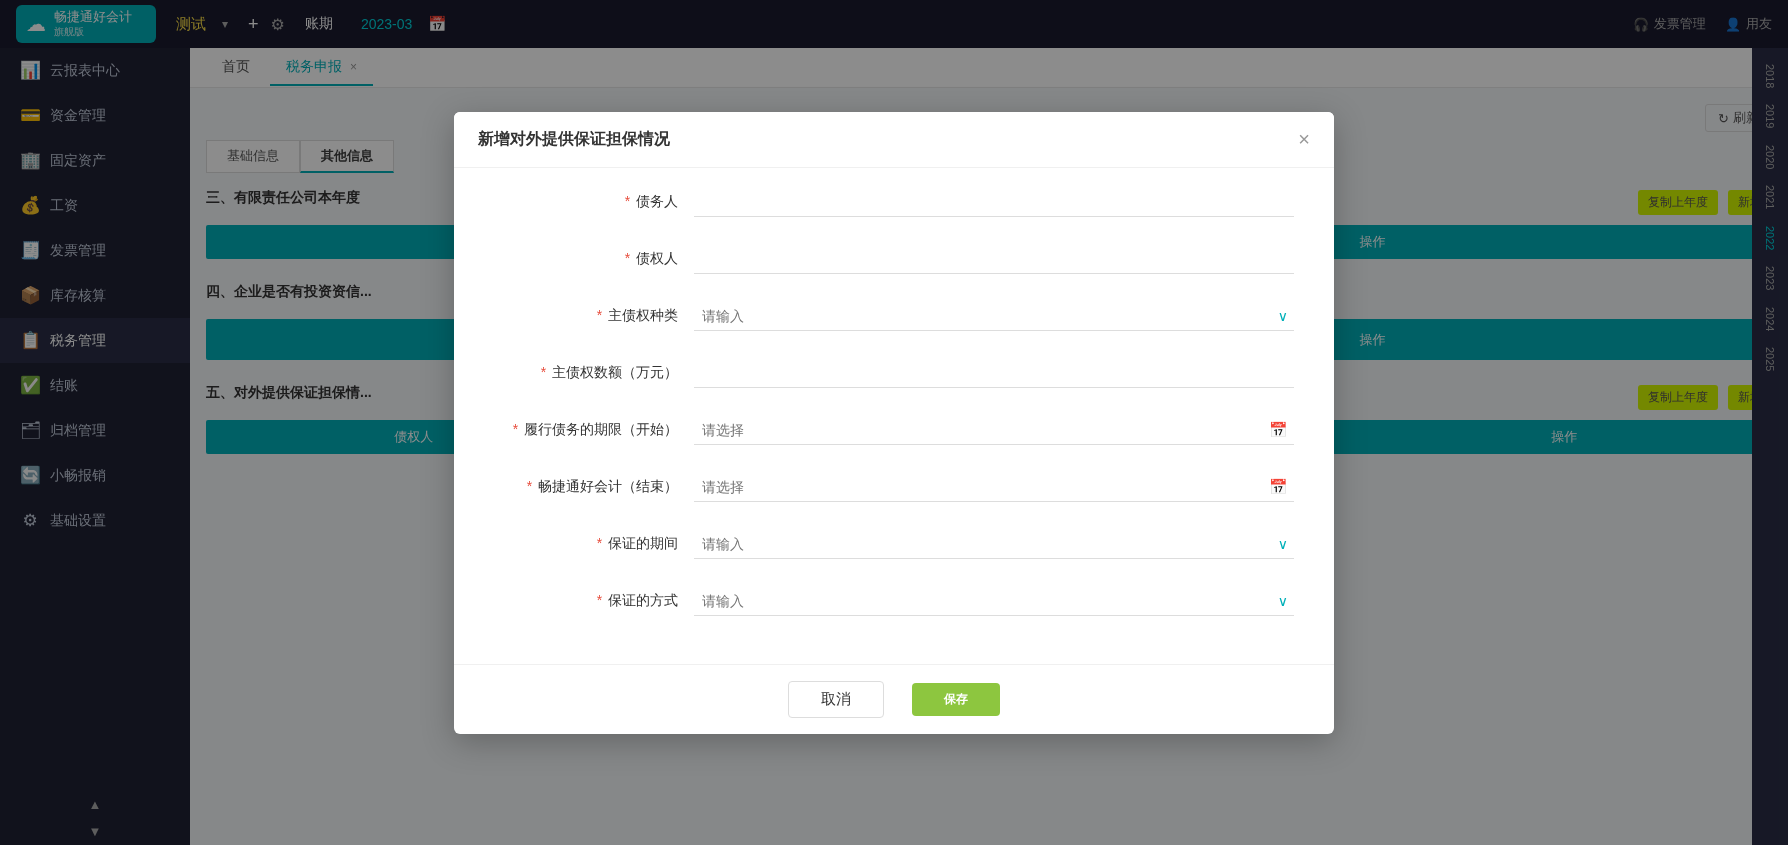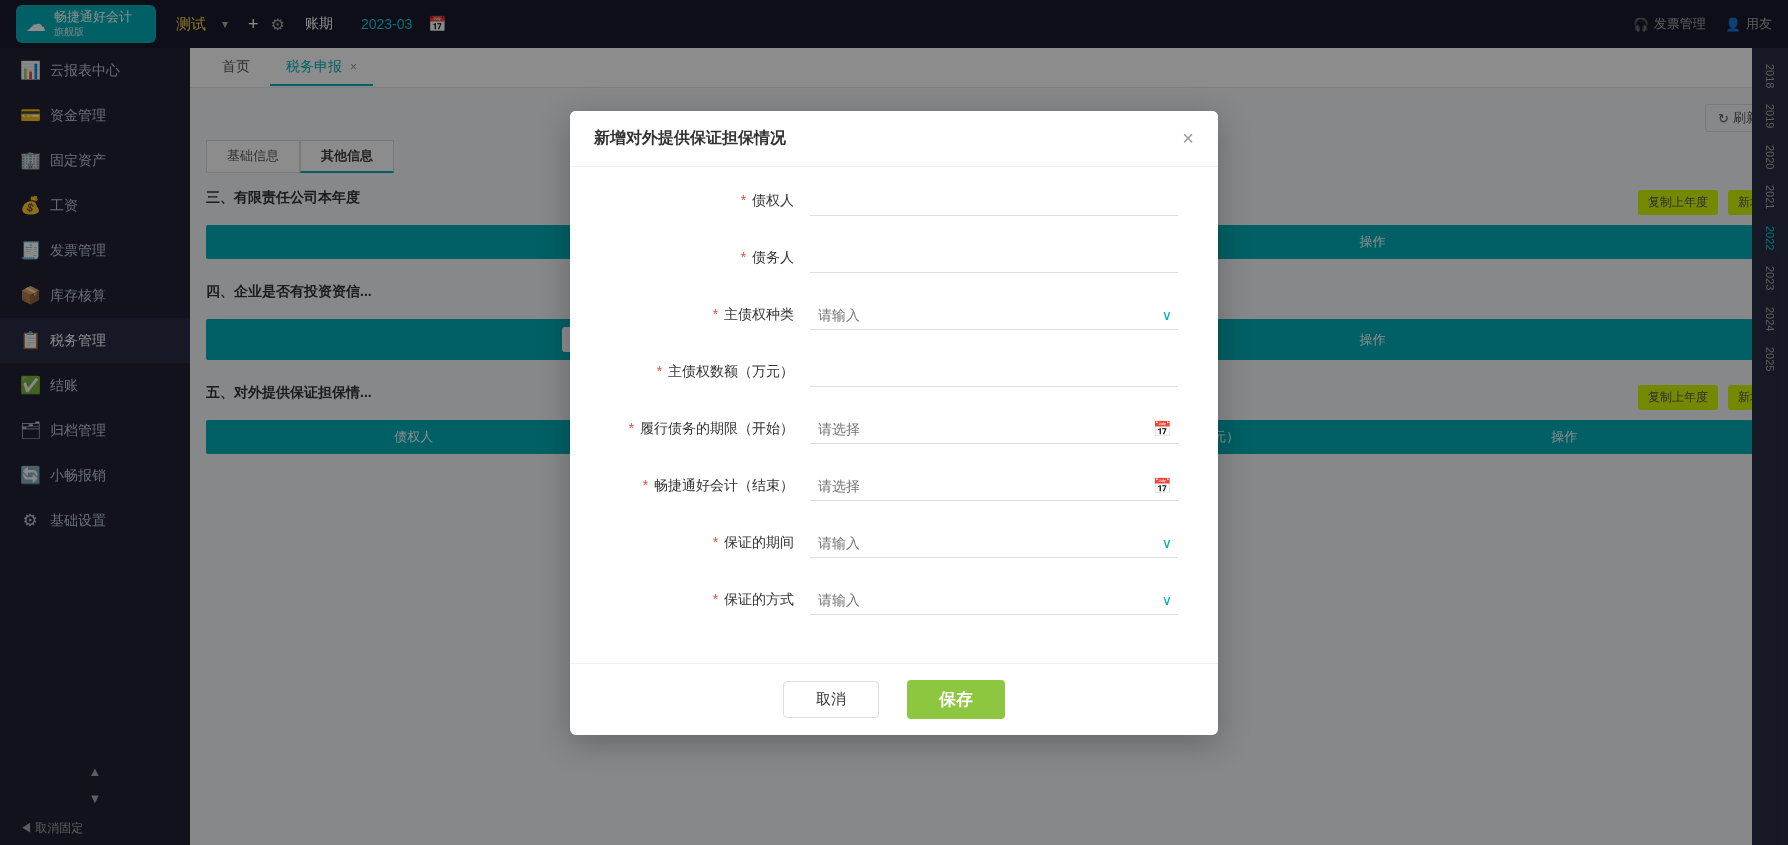--- a/index.html
+++ b/index.html
@@ -151,21 +151,21 @@
     .modal-overlay {
       position: fixed; inset: 0;
       background: rgba(0,0,0,0.45);
       z-index: 200;
       display: flex; align-items: center; justify-content: center;
     }
 
     .modal {
       background: #fff;
       border-radius: 6px;
-      width: 648px;
+      width: 880px;
       max-height: 680px;
       display: flex; flex-direction: column;
       box-shadow: 0 8px 32px rgba(0,0,0,0.25);
       overflow: hidden;
     }
 
     .modal-header {
       display: flex; align-items: center; justify-content: space-between;
       padding: 16px 24px;
       border-bottom: 1px solid #f0f0f0;
@@ -215,21 +215,21 @@
       display: flex; justify-content: center; align-items: center;
       padding: 16px 24px;
       border-top: 1px solid #f0f0f0;
       gap: 16px;
     }
     .btn-cancel {
       padding: 8px 32px; font-size: 15px; background: #fff;
       border: 1px solid #ddd; border-radius: 4px; color: #333; cursor: pointer;
     }
     .btn-save {
-      padding: 8px 32px; font-size: 17px; background: #8dc63f;
+      padding: 8px 32px; font-size: 12px; background: #8dc63f;
       border: none; border-radius: 4px; color: #fff; cursor: pointer; font-weight: bold; margin-left: 12px;
     }
 
     
     .modal-body::-webkit-scrollbar { width: 6px; }
     .modal-body::-webkit-scrollbar-track { background: #f5f5f5; }
     .modal-body::-webkit-scrollbar-thumb { background: #ccc; border-radius: 3px; }
 
     
     .sidebar-scroll {
@@ -307,21 +307,20 @@
     <span class="sidebar-item-icon">🔄</span>
     <span>小畅报销</span>
   </div>
   <div class="sidebar-item">
     <span class="sidebar-item-icon">⚙</span>
     <span>基础设置</span>
   </div>
   <div style="flex:1"></div>
   <div class="sidebar-scroll">▲</div>
   <div class="sidebar-scroll">▼</div>
-  <div class="sidebar-bottom">◀ 取消固定</div>
 </div>
 
 <div class="main">
 
   <div class="tabbar">
     <div class="tab">
       <span>首页</span>
     </div>
     <div class="tab active">
       <span>税务申报</span>
@@ -410,29 +409,29 @@
     <div class="modal-header">
       <span class="modal-title">新增对外提供保证担保情况</span>
       <button class="modal-close">×</button>
     </div>
 
     <div class="modal-body">
 
       <div class="form-row">
         <div class="form-label">
           <span class="required">*</span>
+          <span>债务人</span>
+        </div>
+        <input class="form-input" type="text" value="" style="">
+      </div>
+
+      <div class="form-row">
+        <div class="form-label">
+          <span class="required">*</span>
           <span>债权人</span>
-        </div>
-        <input class="form-input" type="text" value="" style="">
-      </div>
-
-      <div class="form-row">
-        <div class="form-label">
-          <span class="required">*</span>
-          <span>债务人</span>
         </div>
         <input class="form-input" type="text" value="" style="">
       </div>
 
       <div class="form-row">
         <div class="form-label">
           <span class="required">*</span>
           <span>主债权种类</span>
         </div>
         <div class="form-select-wrapper">

